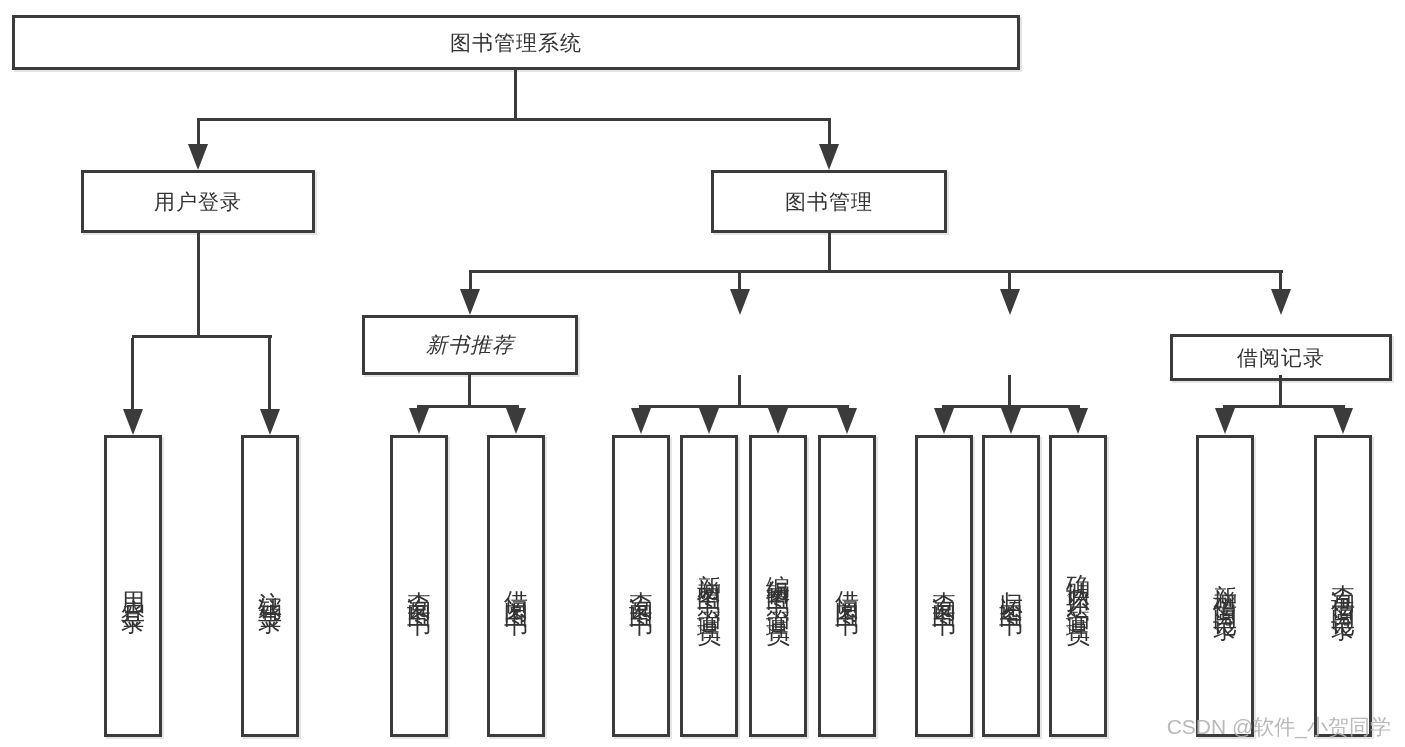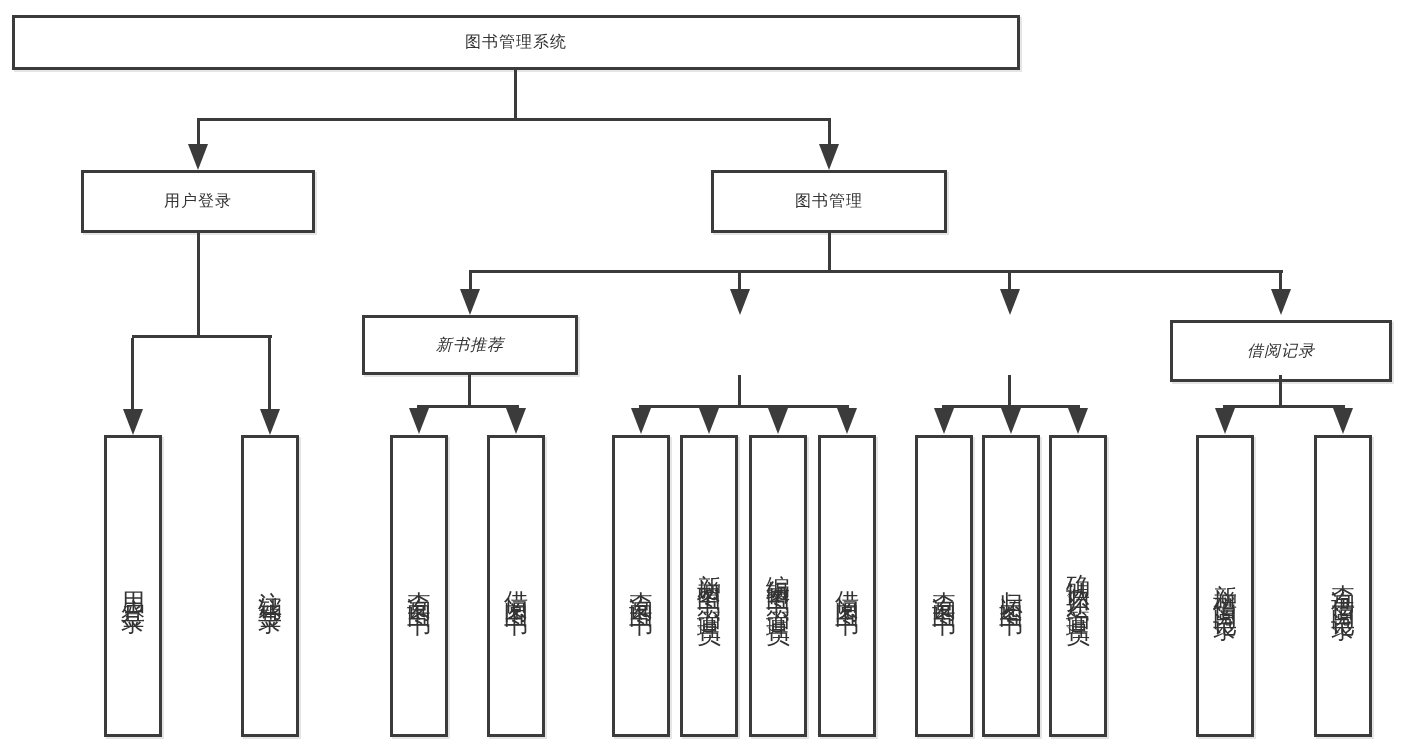--- a/index.html
+++ b/index.html
@@ -17,21 +17,21 @@
     overflow:hidden;
   }
   
   .hbox{
     position:absolute;
     box-sizing:border-box;
     border:3px solid var(--line);
     background:#fff;
     display:flex;align-items:center;justify-content:center;
     color:var(--text);
-    font-size:16px;
+    font-size:21px;
     letter-spacing:1px;
     box-shadow:2px 2px 0 rgba(0,0,0,0.10);
   }
   
   .vbox{
     position:absolute;
     box-sizing:border-box;
     width:58px;height:302px;top:435px;
     border:3px solid var(--line);
     background:#fff;
@@ -97,21 +97,21 @@
   <div class="lv" style="left:469px;top:273px;height:18px;"></div>
   <div class="ar" style="left:460px;top:289px;"></div>
   <div class="lv" style="left:738px;top:273px;height:18px;"></div>
   <div class="ar" style="left:730px;top:289px;"></div>
   <div class="lv" style="left:1008px;top:273px;height:18px;"></div>
   <div class="ar" style="left:1000px;top:289px;"></div>
   <div class="lv" style="left:1279px;top:273px;height:18px;"></div>
   <div class="ar" style="left:1271px;top:289px;"></div>
 
   <div class="hbox" style="left:362px;top:315px;width:216px;height:60px;font-style:italic;">新书推荐</div>
-  <div class="hbox" style="left:1170px;top:320px;width:222px;height:62px;font-style:italic;">借阅记录</div>
+  <div class="hbox" style="left:1170px;top:334px;width:222px;height:47px;">借阅记录</div>
 
   <div class="lv" style="left:468px;top:375px;height:33px;"></div>
   <div class="lh" style="left:417px;top:405px;width:102px;"></div>
   <div class="ar" style="left:409px;top:408px;"></div>
   <div class="ar" style="left:506px;top:408px;"></div>
 
   <div class="lv" style="left:738px;top:375px;height:33px;"></div>
   <div class="lh" style="left:639px;top:405px;width:210px;"></div>
   <div class="ar" style="left:631px;top:408px;"></div>
   <div class="ar" style="left:699px;top:408px;"></div>
@@ -166,14 +166,15 @@
     <span>确认归还（管理员）</span>
   </div>
 
   <div class="vbox" style="left:1196px;">
     <span>新增借阅记录</span>
   </div>
   <div class="vbox" style="left:1314px;">
     <span>查询借阅记录</span>
   </div>
 
+  <div class="watermark">CSDN @软件_小贺同学</div>
 
 </div>
 
 </body></html>

